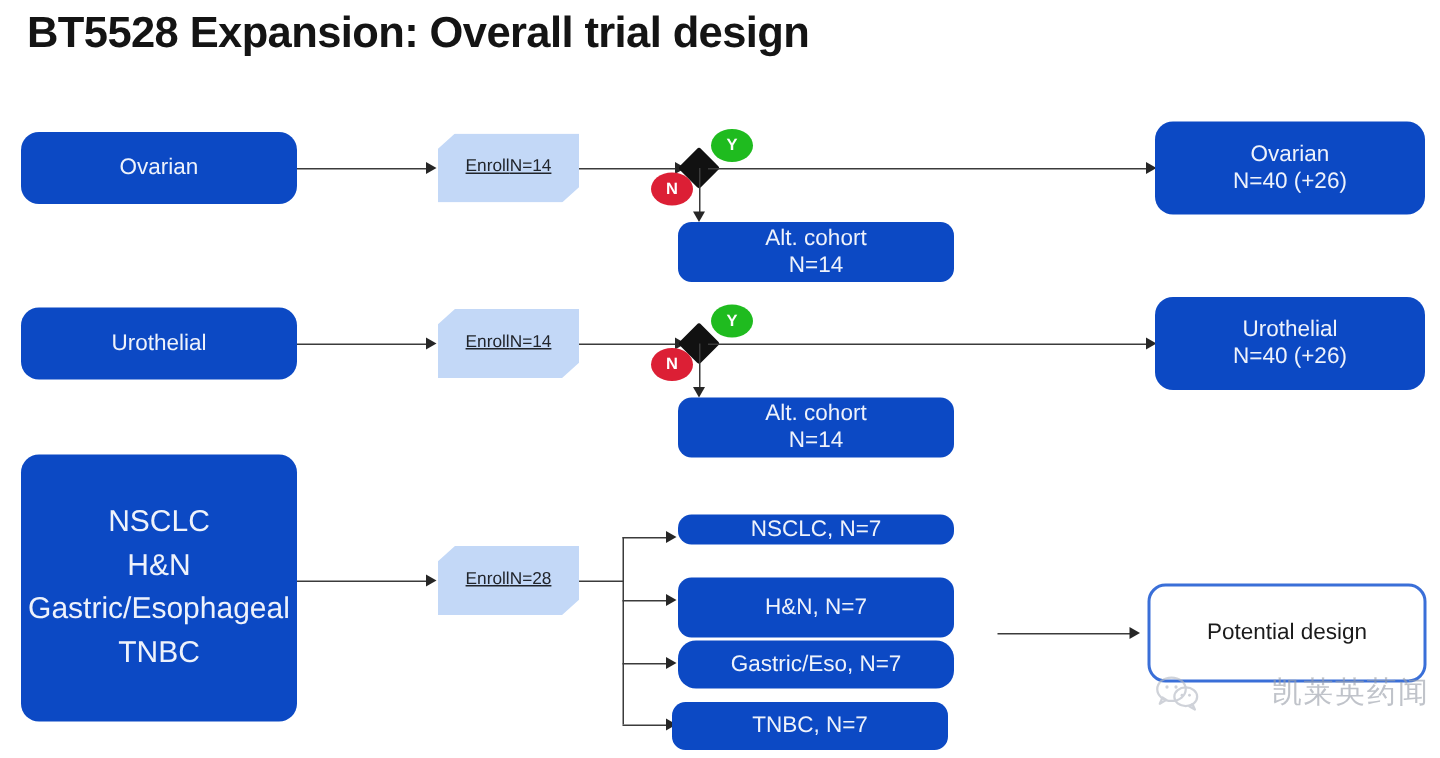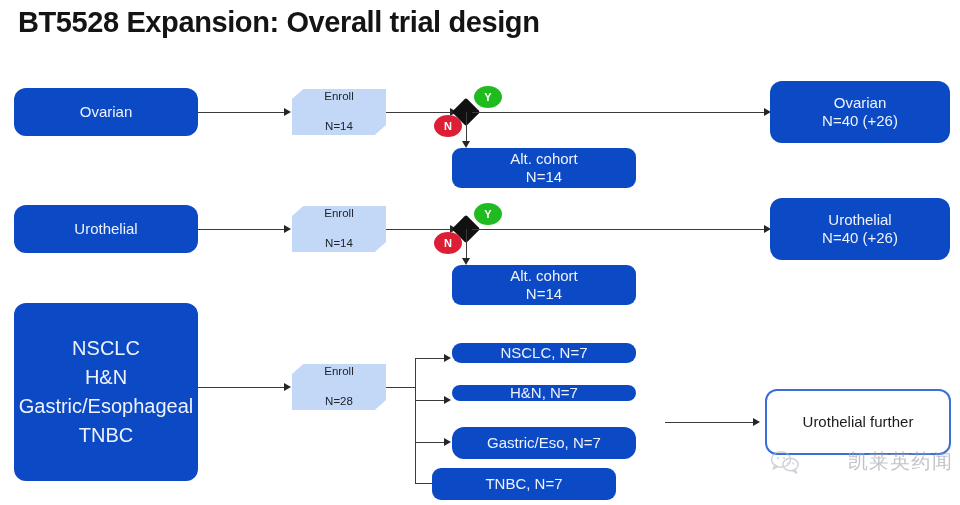--- a/index.html
+++ b/index.html
@@ -62,25 +62,26 @@
 
   
   .enroll {
     position: absolute;
     box-sizing: border-box;
     background: #c3d8f7;
     color: #20242b;
     font-size: 11.5px;
     line-height: 1.35;
     display: flex;
-    flex-direction: column;
+    flex-direction: row;
     align-items: center;
-    justify-content: space-between;
+    justify-content: center;
     text-align: center;
     clip-path: polygon(12% 0%, 100% 0%, 100% 78%, 88% 100%, 0% 100%, 0% 22%);
+    text-decoration: underline;
   }
 
   
   .diamond {
     position: absolute;
     width: 20px;
     height: 20px;
     background: #111111;
     transform: rotate(45deg);
     border-radius: 2px;
@@ -253,41 +254,41 @@
   <div class="vline" style="left:415px; top:358px; height:125px;"></div>
 
   <div class="hline" style="left:415px; top:358px; width:31px;"></div>
   <div class="arrow-right" style="left:444px; top:353.5px;"></div>
   <div class="node node-blue" style="left:452px; top:343px; width:184px; height:20px;">
     <span class="node-line">NSCLC, N=7</span>
   </div>
 
   <div class="hline" style="left:415px; top:400px; width:31px;"></div>
   <div class="arrow-right" style="left:444px; top:395.5px;"></div>
-  <div class="node node-blue" style="left:452px; top:385px; width:184px; height:16px;">
+  <div class="node node-blue" style="left:452px; top:385px; width:184px; height:40px;">
     <span class="node-line">H&amp;N, N=7</span>
   </div>
 
   <div class="hline" style="left:415px; top:442px; width:31px;"></div>
   <div class="arrow-right" style="left:444px; top:437.5px;"></div>
   <div class="node node-blue" style="left:452px; top:427px; width:184px; height:32px;border-radius:12px;">
     <span class="node-line">Gastric/Eso, N=7</span>
   </div>
 
   <div class="hline" style="left:415px; top:483px; width:31px;"></div>
   <div class="arrow-right" style="left:444px; top:478.5px;"></div>
-  <div class="node node-blue" style="left:432px; top:468px; width:184px; height:32px;">
+  <div class="node node-blue" style="left:448px; top:468px; width:184px; height:32px;">
     <span class="node-line">TNBC, N=7</span>
   </div>
 
   <div class="hline" style="left:665px; top:422px; width:90px;"></div>
   <div class="arrow-right" style="left:753px; top:417.5px;"></div>
 
   <div class="node node-white" style="left:765px; top:389px; width:186px; height:66px;">
-    <span class="node-line">Urothelial further</span>
+    <span class="node-line">Potential design</span>
   </div>
 
   <div class="watermark" style="left:770px; top:448px;">
     <span>
       <svg width="30" height="24" viewBox="0 0 30 24" aria-hidden="true">
         <ellipse cx="11" cy="9.5" rx="9.5" ry="7.8" fill="none" stroke="#b3b8c2" stroke-width="1.5"></ellipse>
         <path d="M5 15 L3.2 19.2 L7.6 16.6 Z" fill="none" stroke="#b3b8c2" stroke-width="1.5" stroke-linejoin="round"></path>
         <circle cx="8" cy="8" r="1.1" fill="#b3b8c2"></circle>
         <circle cx="14" cy="8" r="1.1" fill="#b3b8c2"></circle>
         <ellipse cx="20.5" cy="14.5" rx="7.6" ry="6.2" fill="none" stroke="#b3b8c2" stroke-width="1.5"></ellipse>

